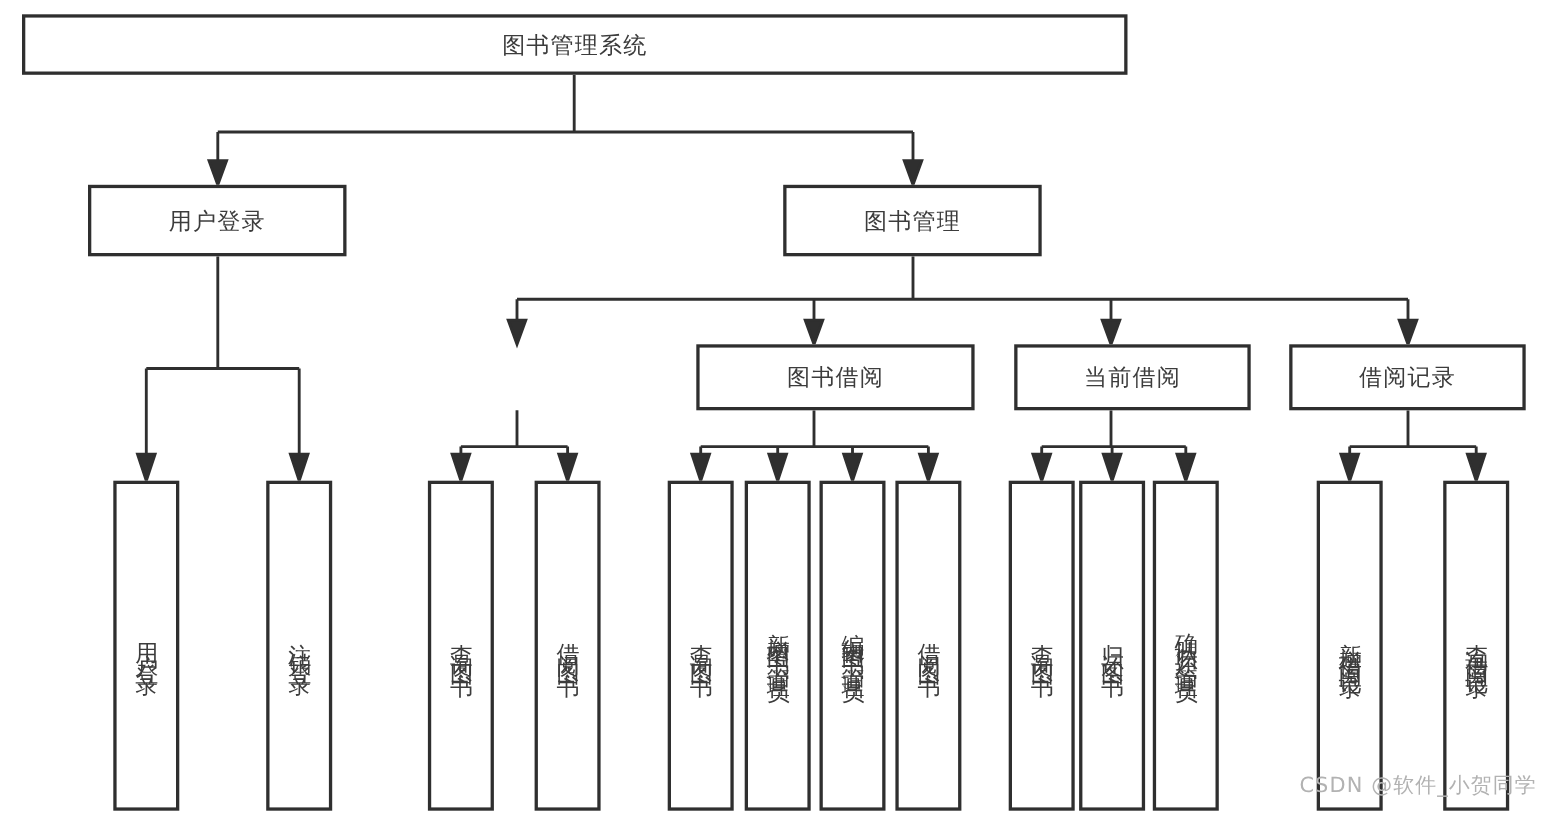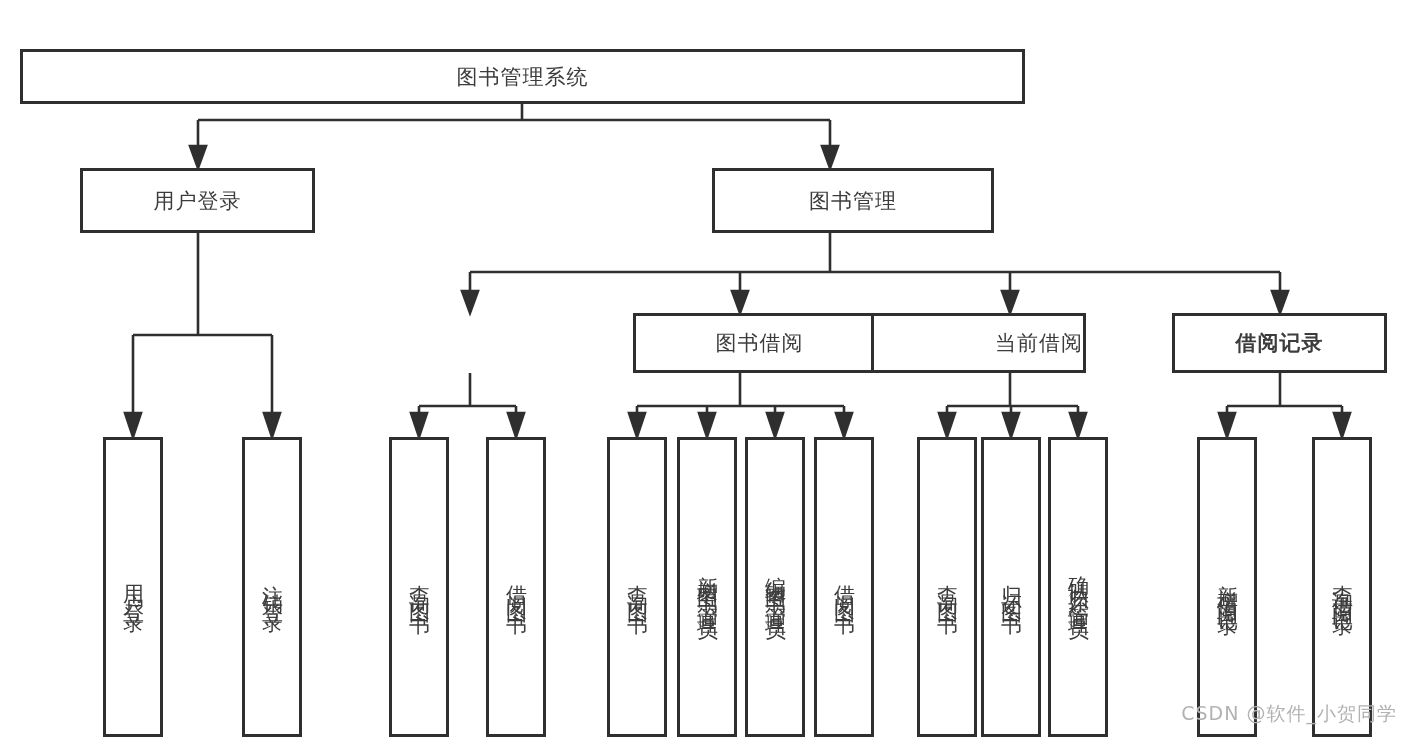--- a/index.html
+++ b/index.html
@@ -99,38 +99,38 @@
       <polygon points="1070,413 1086,413 1078,437"></polygon>
     </g>
 
     <g stroke="#2f2f2f" stroke-width="2.6" fill="#2f2f2f">
       <path fill="none" d="M1280 373 V406 M1227 406 H1342 M1227 406 V415 M1342 406 V415"></path>
       <polygon points="1219,413 1235,413 1227,437"></polygon>
       <polygon points="1334,413 1350,413 1342,437"></polygon>
     </g>
   </svg>
 
-  <div class="box h" style="left:20px; top:13px; width:1005px; height:55px;margin-top:36px;">
+  <div class="box h" style="left:20px; top:13px; width:1005px; height:55px;">
     <span class="label">图书管理系统</span>
   </div>
 
   <div class="box h" style="left:80px; top:168px; width:235px; height:65px;">
     <span class="label">用户登录</span>
   </div>
-  <div class="box h" style="left:712px; top:168px; width:282px; height:65px;">
+  <div class="box h" style="left:712px; top:168px; width:235px; height:65px;">
     <span class="label">图书管理</span>
   </div>
 
   <div class="box h" style="left:633px; top:313px; width:253px; height:60px;">
     <span class="label">图书借阅</span>
   </div>
-  <div class="box h" style="left:871px; top:313px; width:215px; height:60px;justify-content:flex-end;">
+  <div class="box h" style="left:922px; top:313px; width:215px; height:60px;">
     <span class="label">当前借阅</span>
   </div>
-  <div class="box h" style="left:1172px; top:313px; width:215px; height:60px;font-weight:bold;">
+  <div class="box h" style="left:1172px; top:313px; width:215px; height:60px;">
     <span class="label">借阅记录</span>
   </div>
 
   <div class="box v" style="left:103px; top:437px; width:60px; height:300px;">
     <span class="label">用户登录</span>
   </div>
   <div class="box v" style="left:242px; top:437px; width:60px; height:300px;">
     <span class="label">注销登录</span>
   </div>
 

